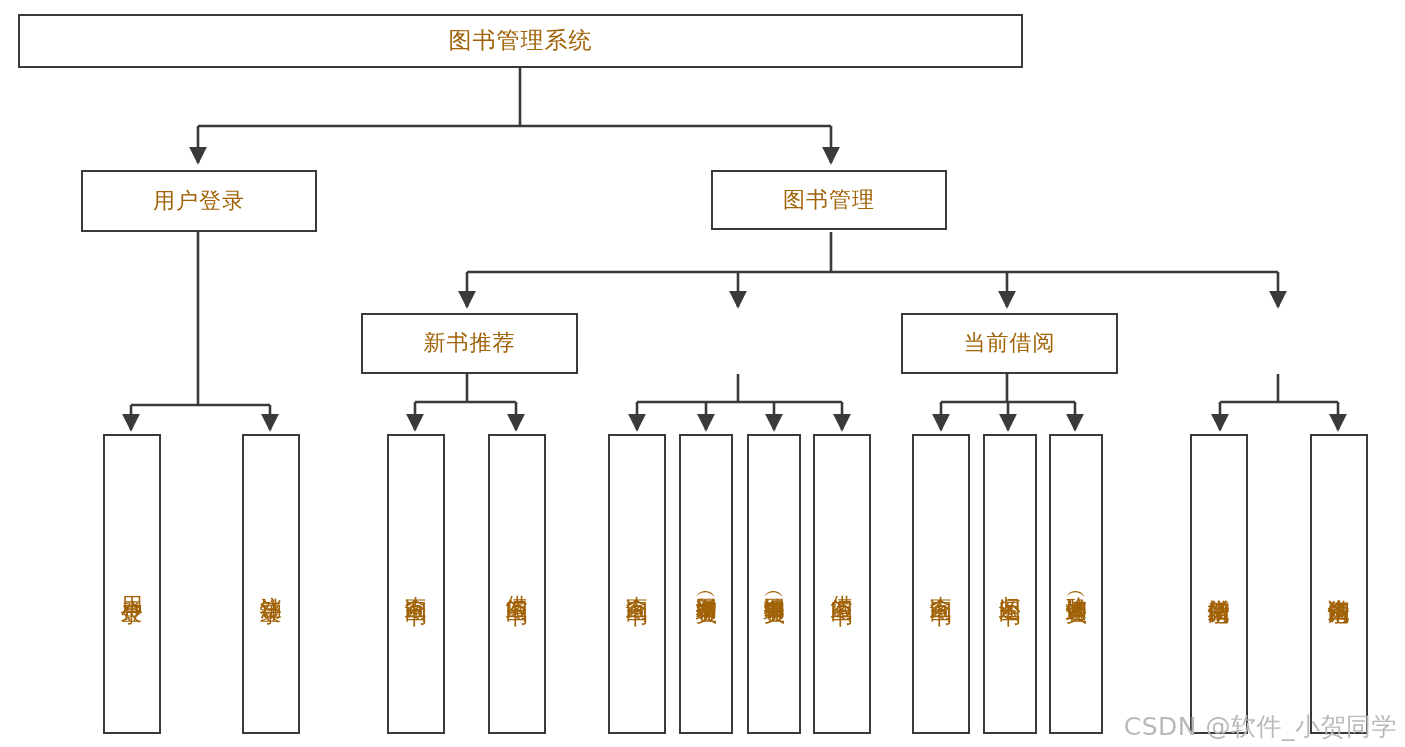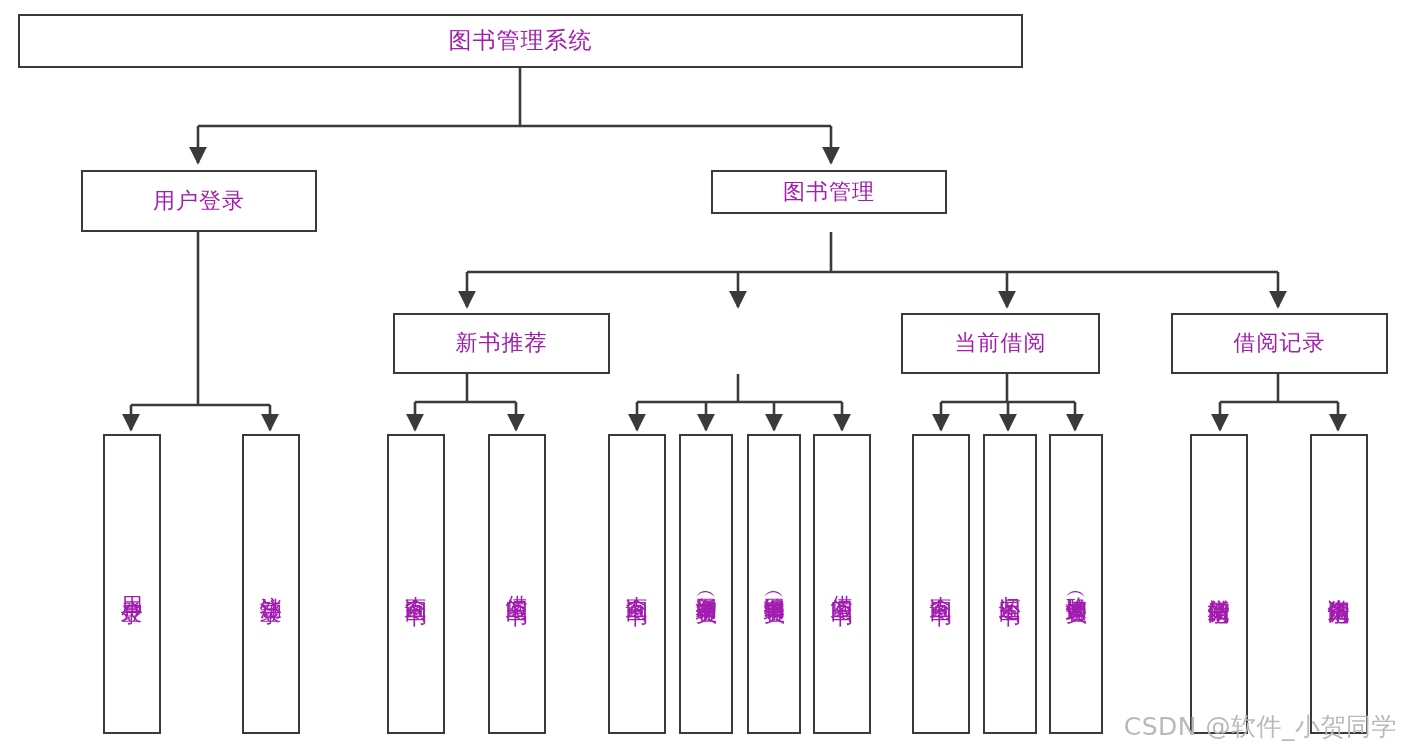--- a/index.html
+++ b/index.html
@@ -23,21 +23,21 @@
     pointer-events:none;
   }
   .node{
     position:absolute;
     box-sizing:border-box;
     background:#ffffff;
     border:2px solid #3a3a3a;
     display:flex;
     align-items:center;
     justify-content:center;
-    color:#a21caf;
+    color:#a16207;
     z-index:2;
   }
   .node.h{
     font-size:22px;
     letter-spacing:1px;
     line-height:1.2;
     white-space:nowrap;
   }
   .node.v{
     writing-mode:vertical-rl;
@@ -114,28 +114,27 @@
       <path d="M 1220 402 L 1338 402"></path>
       <path d="M 1220 402 L 1220 430" marker-end="url(#arrow)"></path>
       <path d="M 1338 402 L 1338 430" marker-end="url(#arrow)"></path>
     </g>
   </svg>
 
   <div class="node h root" style="left:18px; top:14px; width:1005px; height:54px;">图书管理系统</div>
 
   <div class="node h" style="left:81px; top:170px; width:236px; height:62px;">用户登录</div>
 
-  <div class="node h" style="left:711px; top:170px; width:236px; height:44px;">图书管理</div>
+  <div class="node h" style="left:711px; top:170px; width:236px; height:60px;">图书管理</div>
 
-  <div class="node h" style="left:361px; top:313px; width:217px; height:61px;margin-left:32px;">新书推荐</div>
+  <div class="node h" style="left:361px; top:313px; width:217px; height:61px;">新书推荐</div>
 
 
-  <div class="node h" style="left:901px; top:313px; width:199px; height:61px;">当前借阅</div>
+  <div class="node h" style="left:901px; top:313px; width:217px; height:61px;">当前借阅</div>
 
-  <div class="node h" style="left:1171px; top:313px; width:217px; height:61px;">借阅记录</div>
 
   <div class="node v" style="left:103px; top:434px; width:58px; height:300px;">用户登录</div>
 
   <div class="node v" style="left:242px; top:434px; width:58px; height:300px;">注销登录</div>
 
   <div class="node v" style="left:387px; top:434px; width:58px; height:300px;">查询图书</div>
 
   <div class="node v" style="left:488px; top:434px; width:58px; height:300px;">借阅图书</div>
 
   <div class="node v" style="left:608px; top:434px; width:58px; height:300px;">查询图书</div>

